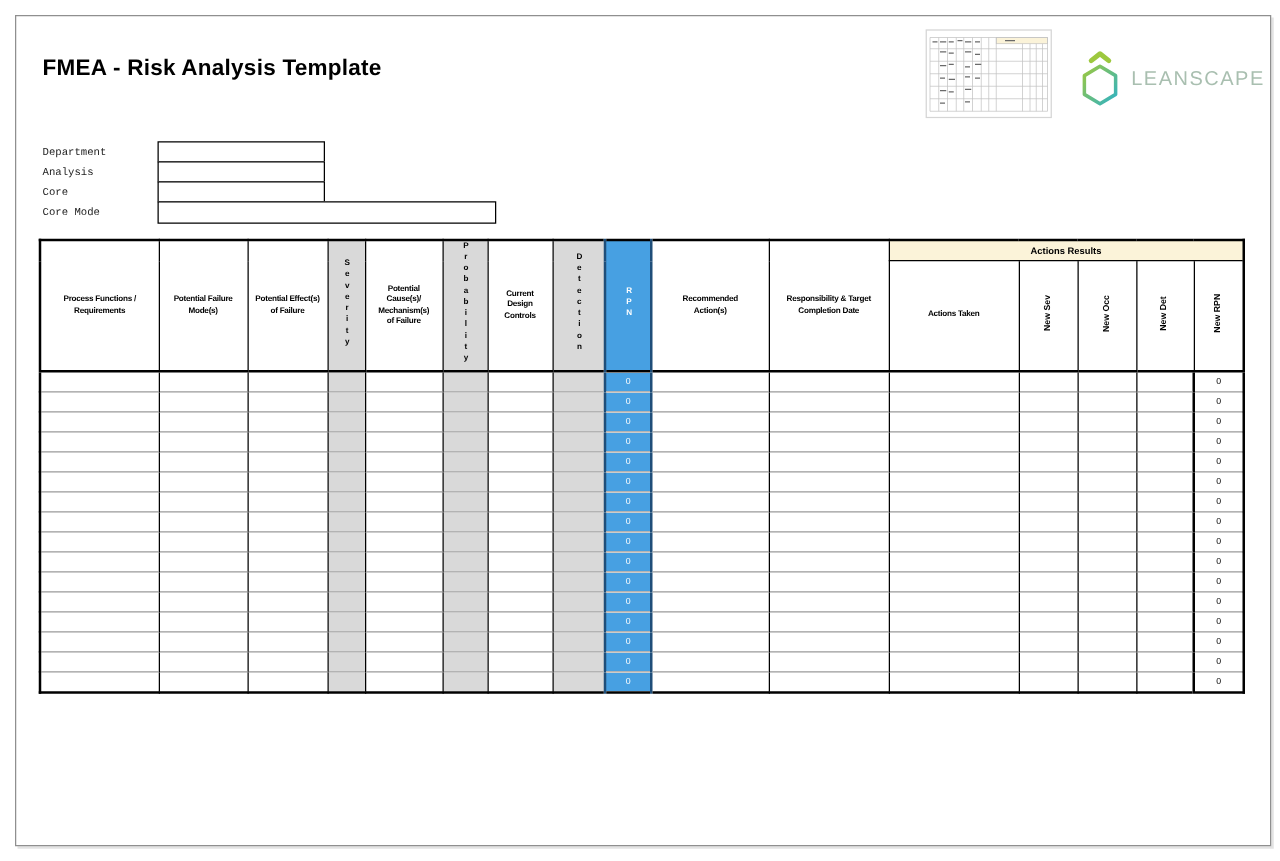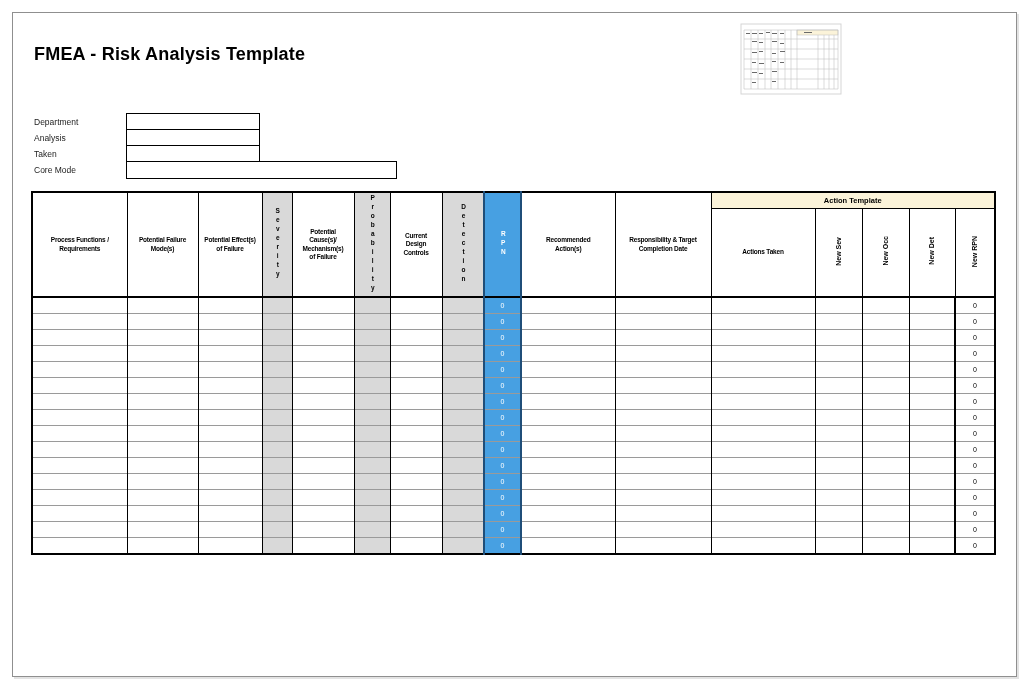--- a/index.html
+++ b/index.html
@@ -18,21 +18,21 @@
   .subtitle { position:absolute; left:21px; top:55px; font-size:10px; color:#111; }
 
   
   .thumb { position:absolute; left:727px; top:10px; }
 
   
   .logo { position:absolute; left:847px; top:27px; display:flex; align-items:center; gap:5px; }
   .logo-text { font-size:16px; letter-spacing:1.2px; color:var(--logo-text); }
 
   
-  .f-label { position:absolute; left:21px; font-size:8.5px; color:#1c1c1c; }
+  .f-label { position:absolute; left:21px; font-size:8.5px; color:#1c1c1c;font-family:Liberation Mono, monospace; }
   .f-box { position:absolute; left:113px; border:1px solid #000; background:#fff; box-sizing:border-box; font-size:9px; padding:2px 3px; }
   .f-box.small { width:134px; height:17px; }
   .f-box.wide  { width:271px; height:18px; }
 
   
   .fmea { position:absolute; left:18px; top:178px; }
   table { border-collapse:collapse; table-layout:fixed; width:963px; border:2px solid #000; }
   th, td { padding:0; overflow:hidden; }
   thead th {
     border:1px solid #000; background:#fff; font-size:6.5px; font-weight:bold;
@@ -118,24 +118,37 @@
           <rect x="40" y="39" width="4" height="1"></rect>
         <rect x="12" y="49" width="5" height="1"></rect>
           <rect x="19" y="50" width="4" height="1"></rect>
         <rect x="32" y="48" width="5" height="1"></rect>
           <rect x="12" y="59" width="4" height="1"></rect>
         <rect x="32" y="58" width="4" height="1"></rect>
       </g>
     </svg>
   </div>
 
+  <div class="logo">
+    <svg width="40" height="48" viewBox="0 0 40 48">
+      <defs>
+        <linearGradient id="hexgrad" x1="0" y1="0" x2="1" y2="1">
+          <stop offset="0" stop-color="#9DC83E"></stop>
+          <stop offset="1" stop-color="#2FB2C5"></stop>
+        </linearGradient>
+      </defs>
+      <path d="M13 8.5 L20 3 L27 8.5" fill="none" stroke="#9DC83E" stroke-width="4" stroke-linecap="round" stroke-linejoin="round"></path>
+      <polygon points="20,13 32.5,20.5 32.5,35.5 20,43 7.5,35.5 7.5,20.5" fill="none" stroke="url(#hexgrad)" stroke-width="2.8" stroke-linejoin="round"></polygon>
+    </svg>
+    <span class="logo-text">LEANSCAPE</span>
+  </div>
 
   <div class="f-label" style="top:104px">Department</div>
   <div class="f-label" style="top:120px">Analysis</div>
-  <div class="f-label" style="top:136px">Taken</div>
+  <div class="f-label" style="top:136px">Core</div>
   <div class="f-label" style="top:152px">Core Mode</div>
   <div class="f-box small" style="top:100px"></div>
   <div class="f-box small" style="top:116px"></div>
   <div class="f-box small" style="top:132px"></div>
   <div class="f-box wide" style="top:148px"></div>
 
   <div class="fmea">
     <table>
       <colgroup>
         <col style="width:95px">
@@ -171,21 +184,21 @@
           <th rowspan="2" class="gray"><span class="vstack">Probability</span></th>
           <th rowspan="2">Current
 Design
 Controls</th>
           <th rowspan="2" class="gray"><span class="vstack">Detection</span></th>
           <th rowspan="2" class="rpn-h"><span class="vstack">RPN</span></th>
           <th rowspan="2">Recommended
 Action(s)</th>
           <th rowspan="2">Responsibility &amp; Target
 Completion Date</th>
-          <th colspan="5" class="action-results">Action Template</th>
+          <th colspan="5" class="action-results">Actions Results</th>
         </tr>
         <tr class="hr2">
           <th>Actions Taken</th>
           <th><span class="rotlabel">New Sev</span></th>
           <th><span class="rotlabel">New Occ</span></th>
           <th><span class="rotlabel">New Det</span></th>
           <th><span class="rotlabel">New RPN</span></th>
         </tr>
       </thead>
       <tbody>

